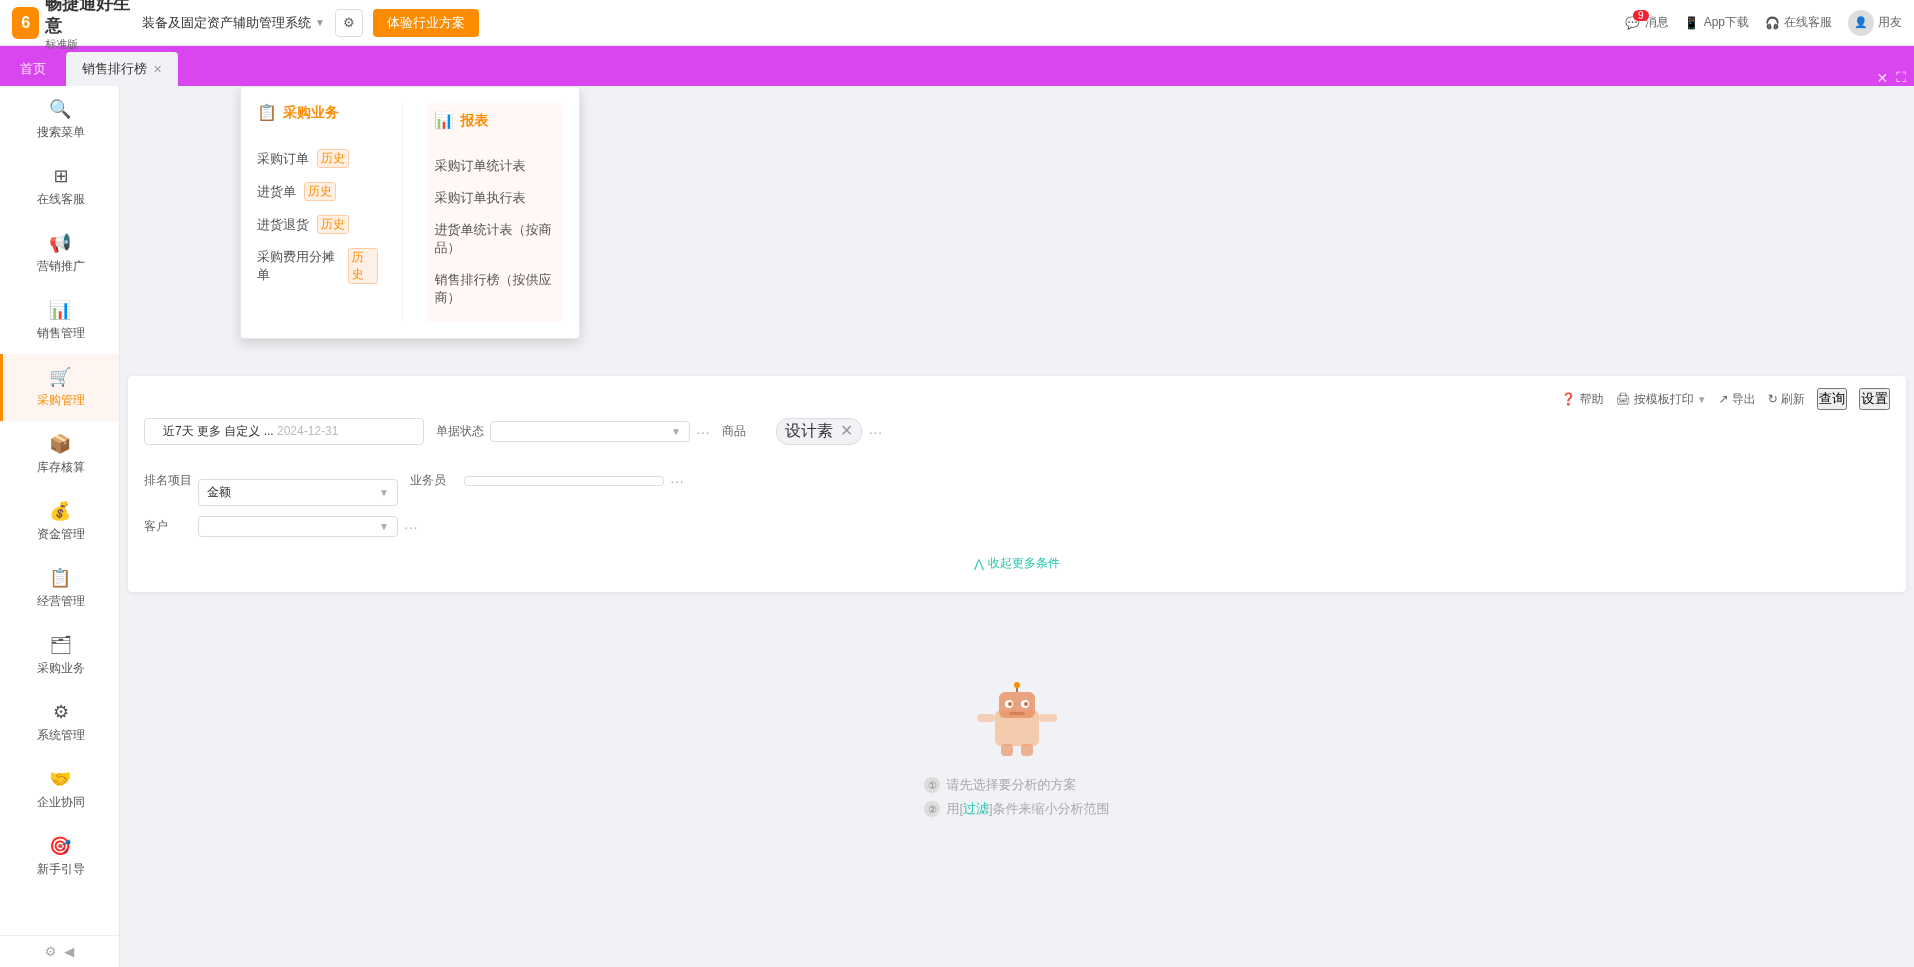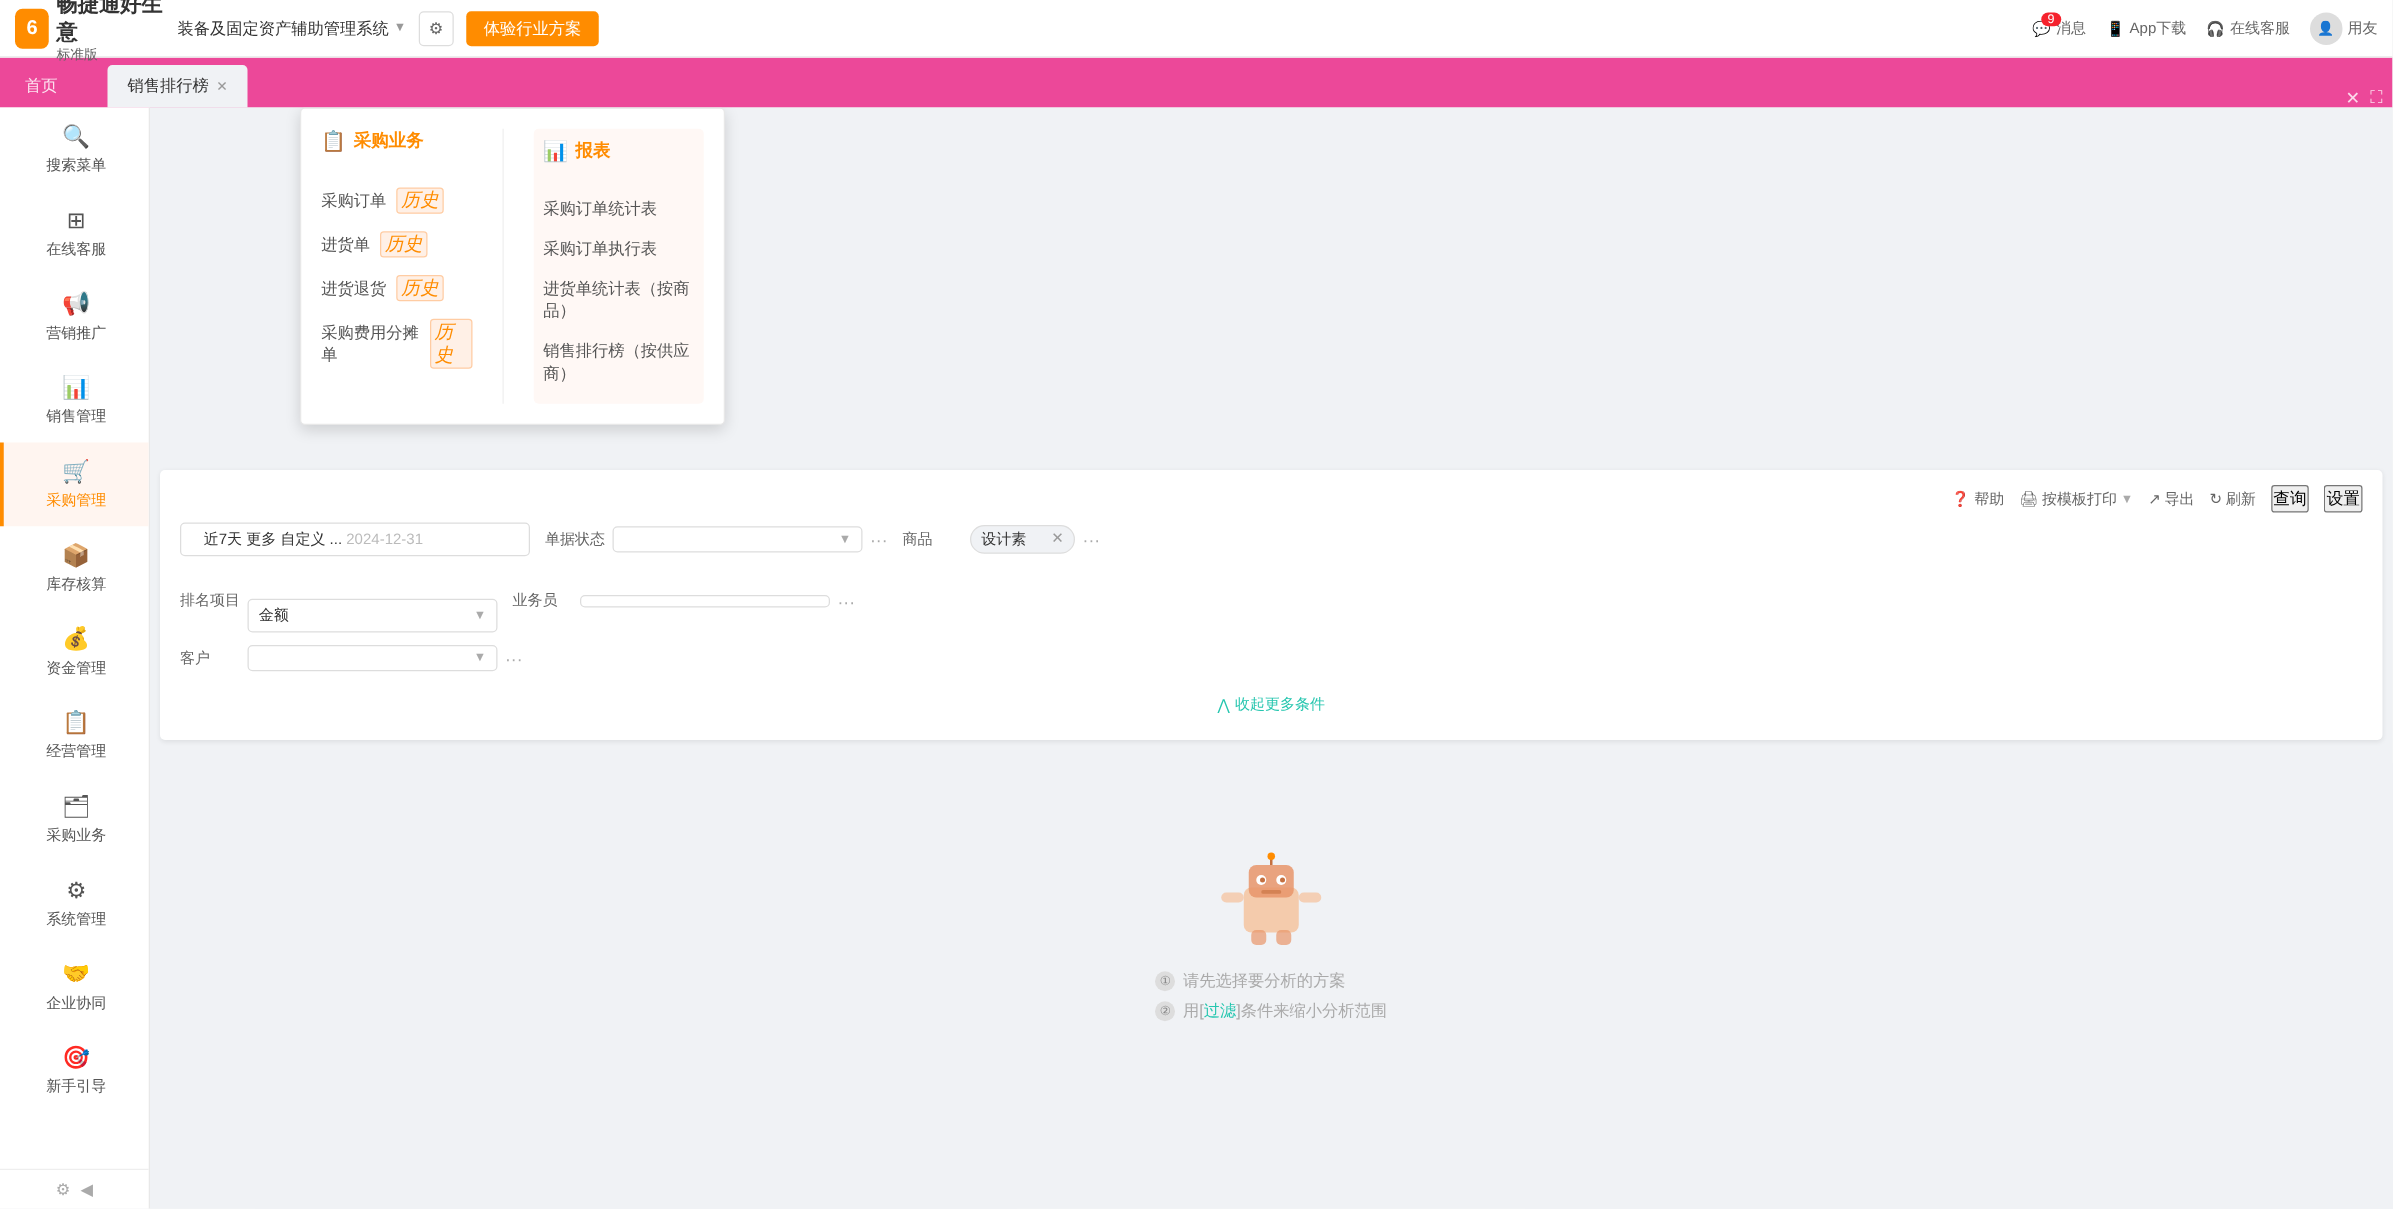--- a/index.html
+++ b/index.html
@@ -95,25 +95,24 @@
       width: 26px; height: 26px;
       border-radius: 50%;
       background: #ddd;
       display: flex; align-items: center; justify-content: center;
       font-size: 11px; color: #666;
     }
 
     
     .tab-bar {
       height: 40px;
-      background: #ec4899;
+      background: #d946ef;
       display: flex;
       align-items: flex-end;
       padding: 0 0;
-      gap: 20px;
     }
     .tab-item {
       height: 34px;
       padding: 0 16px;
       display: flex;
       align-items: center;
       gap: 6px;
       cursor: pointer;
       font-size: 13px;
       color: rgba(255,255,255,0.85);
@@ -222,23 +221,22 @@
       padding: 7px 0;
       cursor: pointer;
       color: #555;
       font-size: 13px;
     }
     .history-badge {
       background: #fff0e6;
       color: #ff8c00;
       border: 1px solid #ffcca3;
       border-radius: 3px;
-      font-size: 15px;
+      font-size: 12px;
       padding: 0 3px;
-      font-style: italic;
     }
     .col-divider {
       width: 1px;
       background: #f0f0f0;
       margin: 0 4px;
     }
 
     
     .filter-panel {
       background: white;
@@ -292,22 +290,22 @@
       color: #333;
     }
     .filter-select .arrow { color: #aaa; font-size: 10px; }
     .filter-tag {
       background: #f0f2f5;
       border: 1px solid #ddd;
       border-radius: 12px;
       padding: 2px 8px;
       display: flex;
       align-items: flex-start;
-      gap: 20px;
-      font-size: 12px;
+      gap: 7px;
+      font-size: 16px;
     }
     .filter-tag .x { cursor: pointer; color: #999; }
     .filter-dots { color: #aaa; cursor: pointer; font-size: 14px; }
     .collapse-btn {
       display: flex;
       align-items: center;
       justify-content: center;
       gap: 4px;
       color: #26c6af;
       font-size: 12px;

